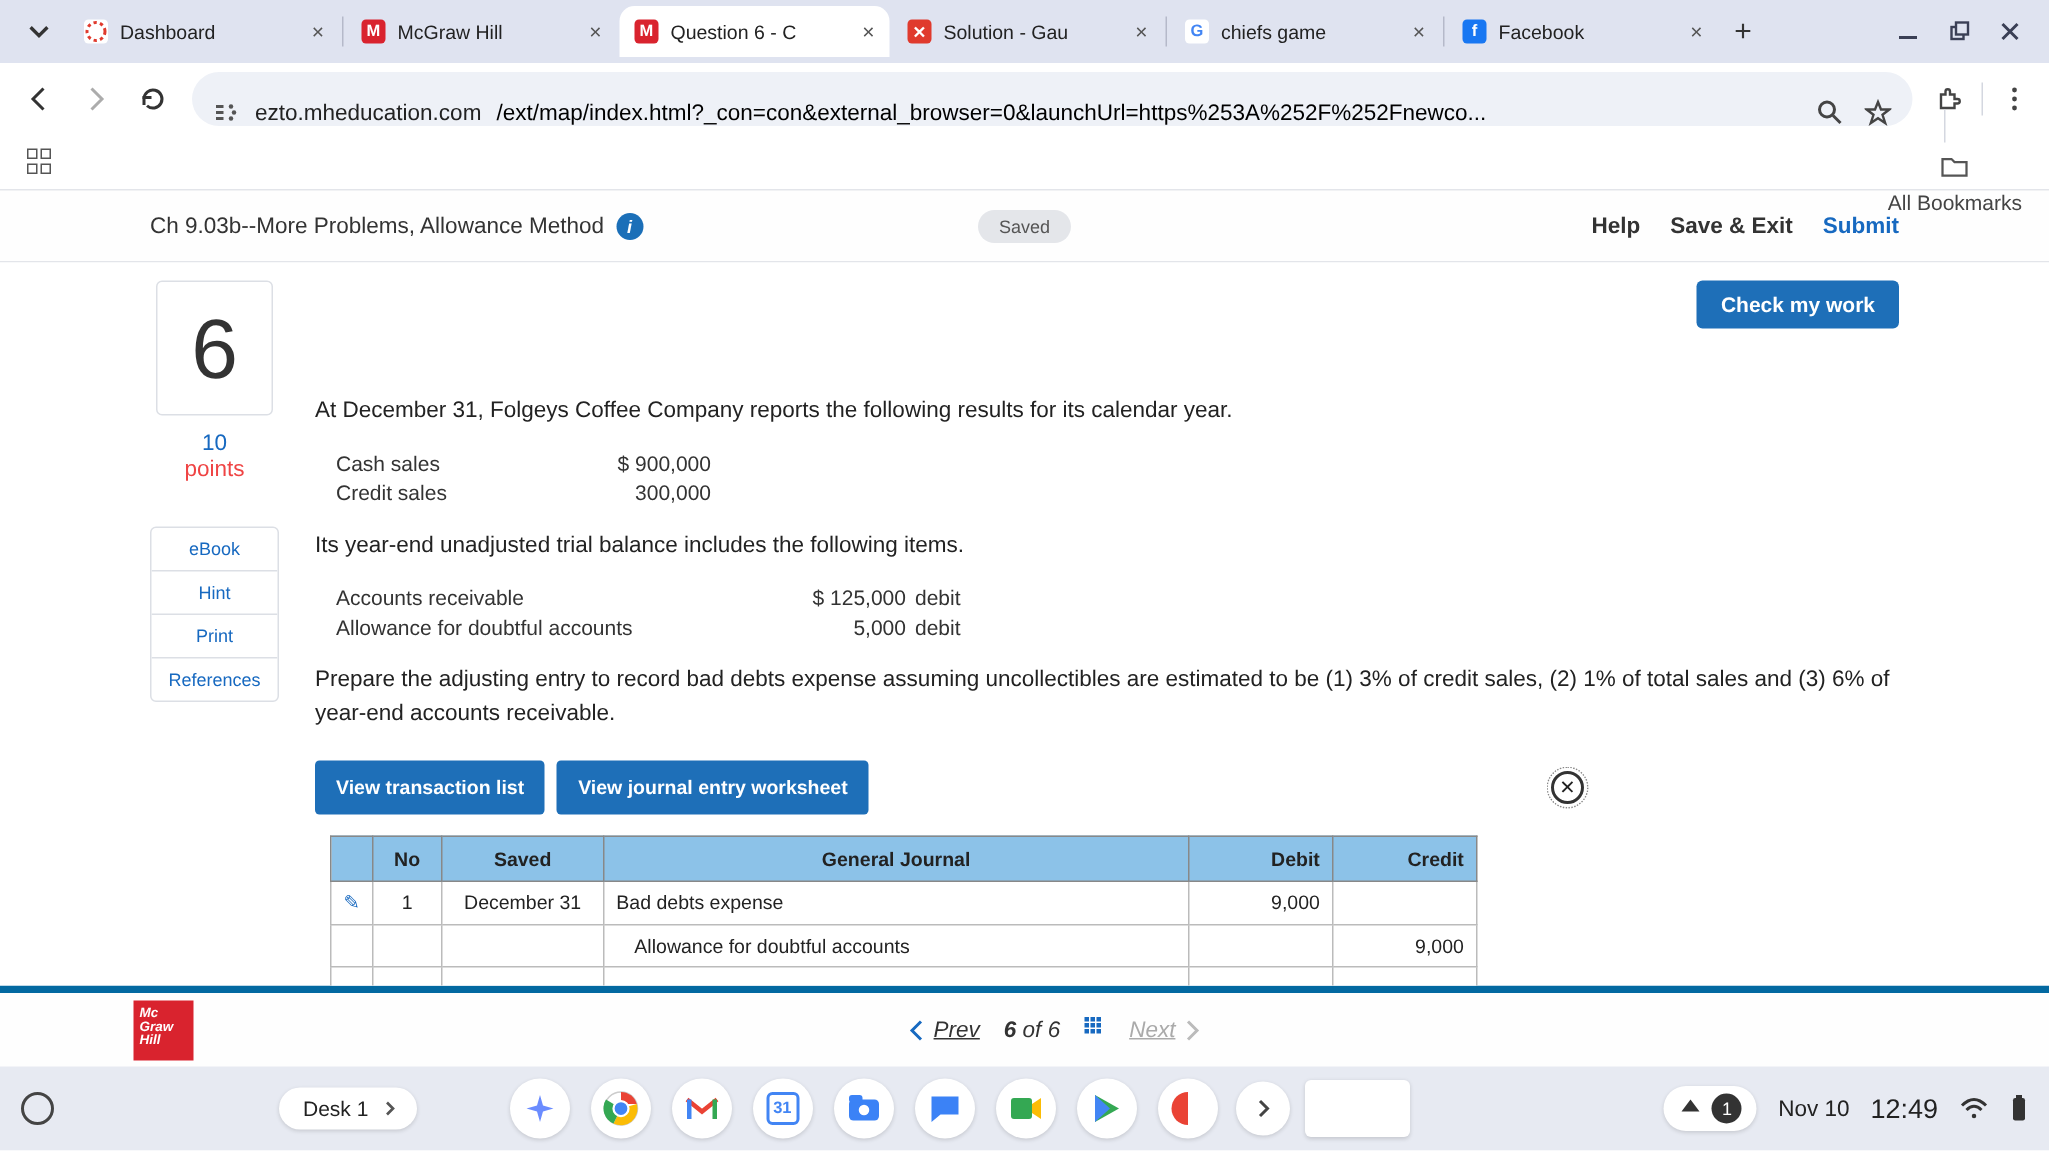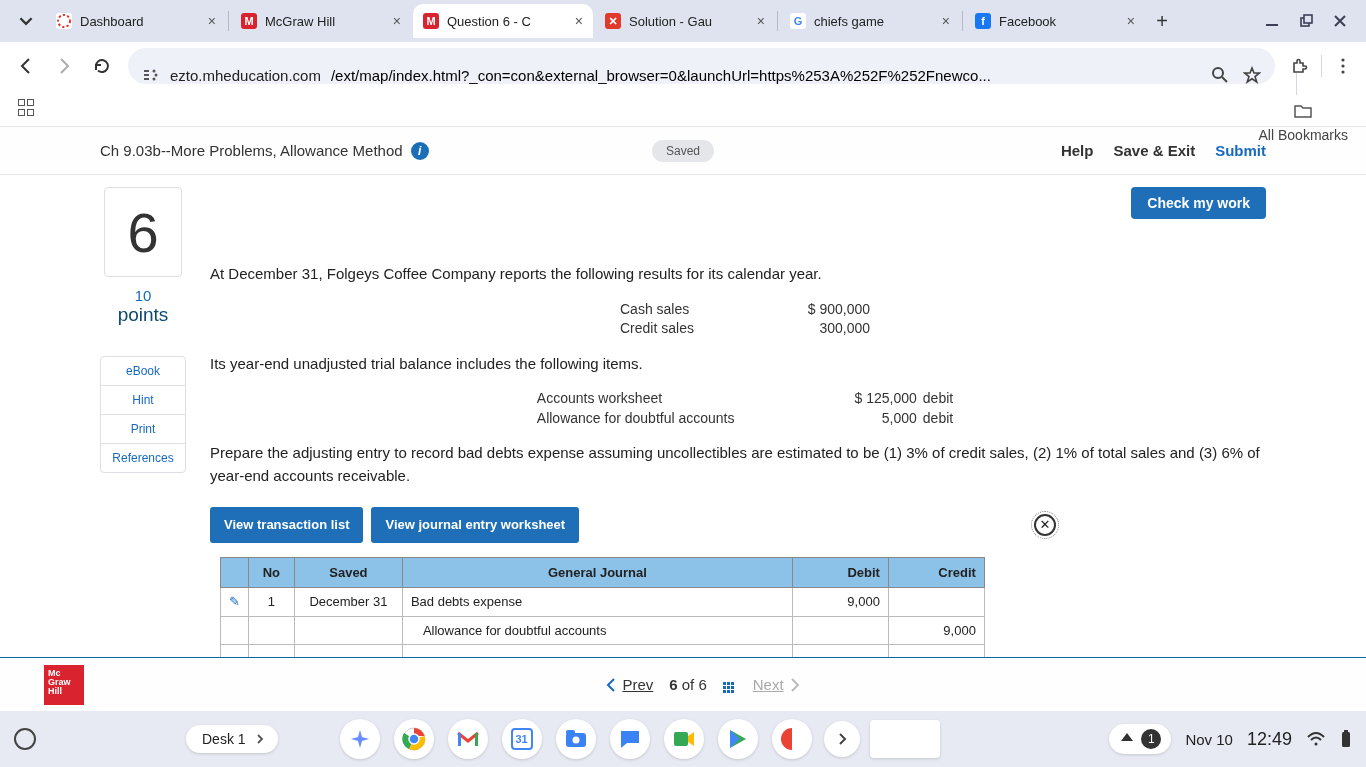--- a/index.html
+++ b/index.html
@@ -47,29 +47,29 @@
   .link-save { color:#333; font-weight:600;}
   .link-submit { color:#1769c0; font-weight:600;}
 
   
   .page { position:relative; padding:12px 100px 0 100px; background:#fff; height: calc(767px - 42px - 48px - 36px - 1px - 48px - 54px - 56px); overflow:hidden;}
   .check-btn { position:absolute; right:100px; top:12px; background:#1e6fb8; color:#fff; font-size:14px; font-weight:600; padding:8px 16px; border-radius:4px;}
   
   .qcol-left { position:absolute; left:100px; top:12px; width:86px; text-align:center;}
   .qnum-box { width:78px; height:90px; border:1px solid #dcdfe5; border-radius:4px; display:flex; align-items:center; justify-content:center; font-size:56px; color:#333; margin:0 auto 10px;}
   .qpoints-n { color:#1769c0; font-size:15px; }
-  .qpoints-t { color:#0c4a6e; font-size:19px; }
+  .qpoints-t { color:#ef4444; font-size:15px; }
   .side-links { margin-top:30px; border:1px solid #dcdfe5; border-radius:4px; overflow:hidden;}
   .side-links div { padding:7px 0; font-size:12px; color:#1769c0; border-bottom:1px solid #dcdfe5;}
   .side-links div:last-child { border-bottom:none;}
   
   .qbody { margin-left:110px; padding-top:76px; font-size:15px; color:#222; line-height:1.5; }
   .qbody p { margin-bottom:14px; }
   .mono-table { margin:0 0 14px 14px; font-family: "Courier New", monospace; font-size:14px; color:#333; line-height:1.4;}
-  .mono-row { display:flex;justify-content:center; }
+  .mono-row { display:flex; }
   .mono-row .c1 { width: 270px; }
   .mono-row .c1b { width: 150px; }
   .mono-row .c2 { width: 100px; text-align:right; }
   .mono-row .c2b { width: 110px; text-align:right; }
   .mono-row .c3 { padding-left:6px;}
   
   .btn-bar { display:flex; gap:8px; margin:20px 0 14px 0; align-items:center;}
   .blue-btn { background:#1e6fb8; color:#fff; font-size:13px; padding:8px 14px; border-radius:3px; font-weight:600;}
   .btn-bar .close-circle { margin-left:auto; margin-right:210px; width:22px; height:22px; border:2px solid #333; border-radius:50%; display:flex; align-items:center; justify-content:center; font-size:13px; outline:1px dotted #888; outline-offset:2px;}
   
@@ -77,23 +77,23 @@
   .gj-table th { background:#8cc2e8; border:1px solid #888; padding:5px 8px; font-weight:700;}
   .gj-table td { border:1px solid #bbb; padding:4px 8px; height:22px; background:#fff;}
   .gj-table .edit-col { width:22px; text-align:center; color:#1769c0;}
   .gj-table .no-col { width:46px; text-align:center;}
   .gj-table .date-col { width:108px; text-align:center;}
   .gj-table .gj-col { width:390px;margin-left:11px; }
   .gj-table .amt-col { width:96px; text-align:right;}
   .gj-table td.indent { padding-left:20px; }
 
   
-  .pager { height:54px; border-top:1px solid #0369a1; display:flex; align-items:center; padding:0 44px; font-size:15px;}
+  .pager { height:54px; border-top:5px solid #0369a1; display:flex; align-items:center; padding:0 89px; font-size:15px;font-style:italic;}
   .logo-mh { width:40px; height:40px; background:#d9232e; color:#fff; font-size:9px; font-weight:bold; line-height:1.05; padding:4px 4px; }
-  .pager-center { margin:0 auto; display:flex; align-items:flex-end; gap:16px;}
+  .pager-center { margin:0 auto; display:flex; align-items:flex-start; gap:16px;}
   .pager-link { display:flex; align-items:center; gap:6px; color:#333; text-decoration:underline;}
   .pager-link.dis { color:#aaa;}
   .pager-count { color:#333;}
   .grid-icon { display:flex; flex-wrap:wrap; width:14px; gap:1px;}
   .grid-icon span { width:3px; height:3px; background:#1769c0;}
 
   
   .shelf { height:56px; background:#e7eaf2; display:flex; align-items:center; padding:0 14px; gap:10px; font-size:14px; color:#222;}
   .shelf .launcher { width:22px; height:22px; border:2px solid #444; border-radius:50%;}
   .desk-pill { background:#fff; border-radius:18px; padding:6px 14px 6px 16px; display:flex; align-items:center; gap:10px; box-shadow:0 1px 3px rgba(0,0,0,.15); margin-left: 140px;}
@@ -289,21 +289,21 @@
           <span class="c2">$ 900,000</span>
         </div>
       <div class="mono-row">
           <span class="c1b">Credit sales</span>
           <span class="c2">300,000</span>
         </div>
     </div>
     <p>Its year-end unadjusted trial balance includes the following items.</p>
     <div class="mono-table">
       <div class="mono-row">
-          <span class="c1">Accounts worksheet</span>
+          <span class="c1">Accounts receivable</span>
           <span class="c2b">$ 125,000</span>
           <span class="c3">debit</span>
         </div>
       <div class="mono-row">
           <span class="c1">Allowance for doubtful accounts</span>
           <span class="c2b">5,000</span>
           <span class="c3">debit</span>
         </div>
     </div>
     <p>Prepare the adjusting entry to record bad debts expense assuming uncollectibles are estimated to be (1) 3% of credit sales, (2) 1% of total sales and (3) 6% of year-end accounts receivable.</p>

